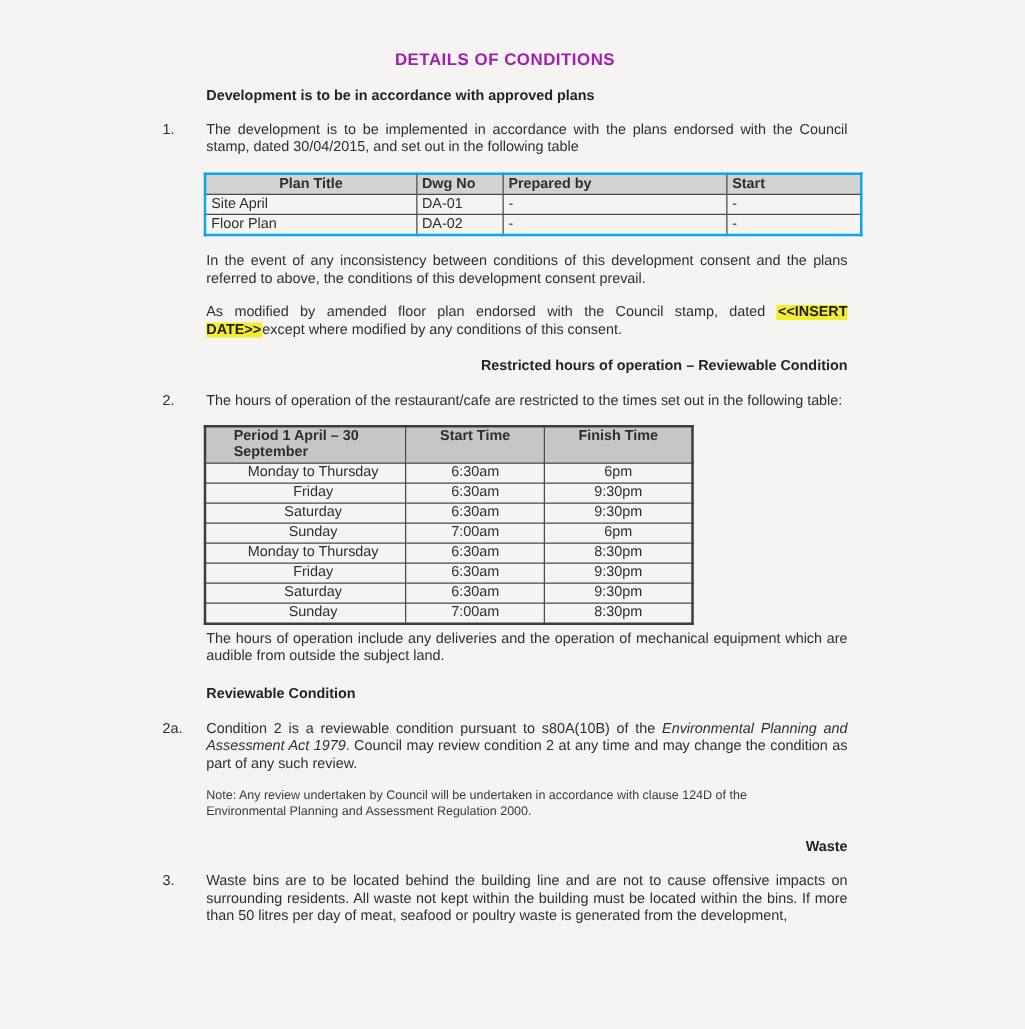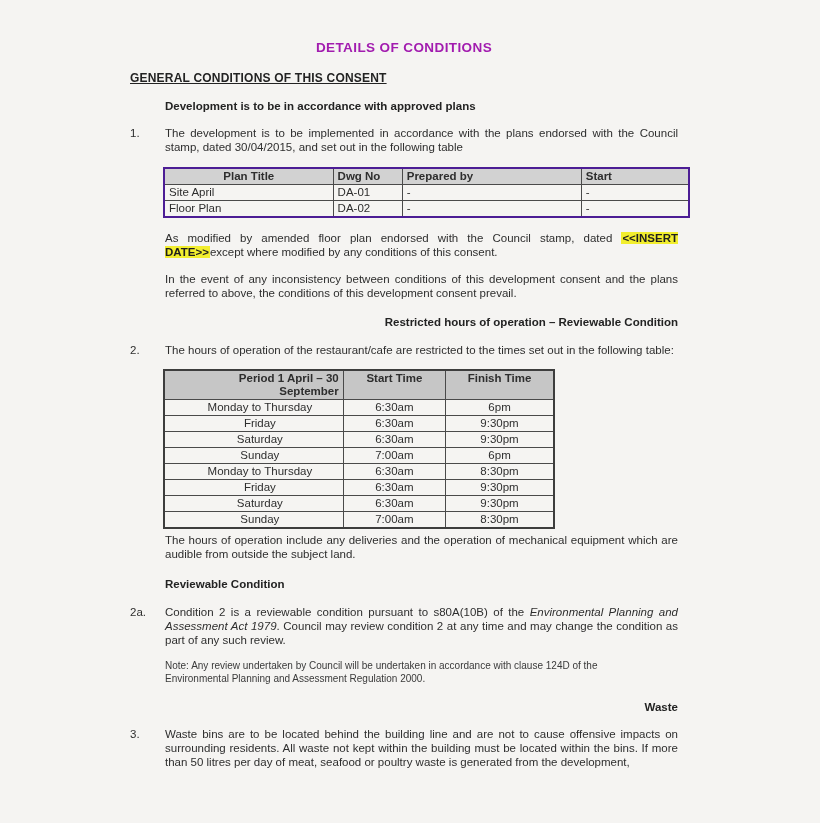--- a/index.html
+++ b/index.html
@@ -64,21 +64,21 @@
   .em { font-style: italic; }
   table {
     border-collapse: collapse;
     font-size: 11.5px;
     line-height: 13px;
     color: #2e2e2e;
   }
   .plans-table {
     margin: 13px 0 0 33px;
     width: 527px;
-    border: 2px solid #4c1d95;
+    border: 2px solid #0ea5e9;
   }
   .plans-table th, .plans-table td {
     border: 1px solid #4a4a4a;
     padding: 1px 4px;
     height: 13px;
     text-align: left;
     font-weight: normal;
   }
   .plans-table th {
     background: #d2d2d2;
@@ -99,22 +99,22 @@
     padding: 1px 4px;
     height: 13px;
   }
   .hours-table th {
     background: #c6c6c6;
     font-weight: bold;
     text-align: center;
     vertical-align: top;
   }
   .hours-table th.period {
-    text-align: right;
-    padding-left: 51px;
+    text-align: left;
+    padding-left: 22px;
     white-space: pre-line;
     margin-top: 14px;
   }
   .hours-table td.day {
     text-align: center;
     padding-left: 16px;
   }
   .hours-table td.time { text-align: center; }
   .hcol-day    { width: 150px; }
   .hcol-start  { width: 117px; }
@@ -128,21 +128,20 @@
   }
   .item .num, .para, .note { text-align-last: left; }
 </style>
 </head>
 <body>
 
 <div class="doc">
 
   <h1 class="title">DETAILS OF CONDITIONS</h1>
 
-  <h2 class="h-general">GENERAL CONDITIONS OF THIS CONSENT</h2>
 
   <h3 class="h-sub">Development is to be in accordance with approved plans</h3>
 
   <div class="item">
     <div class="num">1.</div>
     <div class="body">The development is to be implemented in accordance with the plans endorsed with the Council stamp, dated 30/04/2015, and set out in the following table</div>
   </div>
 
   <table class="plans-table">
     <thead>
@@ -162,23 +161,23 @@
       </tr>
       <tr>
         <td>Floor Plan</td>
         <td>DA-02</td>
         <td>-</td>
         <td>-</td>
       </tr>
     </tbody>
   </table>
 
+  <p class="para">In the event of any inconsistency between conditions of this development consent and the plans referred to above, the conditions of this development consent prevail.</p>
+
   <p class="para"><span>As modified by amended floor plan endorsed with the Council stamp, dated </span><mark class="hl">&lt;&lt;INSERT DATE&gt;&gt;</mark><span>except where modified by any conditions of this consent.</span></p>
-
-  <p class="para">In the event of any inconsistency between conditions of this development consent and the plans referred to above, the conditions of this development consent prevail.</p>
 
   <h3 class="h-sub sp">Restricted hours of operation – Reviewable Condition</h3>
 
   <div class="item sp">
     <div class="num">2.</div>
     <div class="body">The hours of operation of the restaurant/cafe are restricted to the times set out in the following table:</div>
   </div>
 
   <table class="hours-table">
     <tbody>

